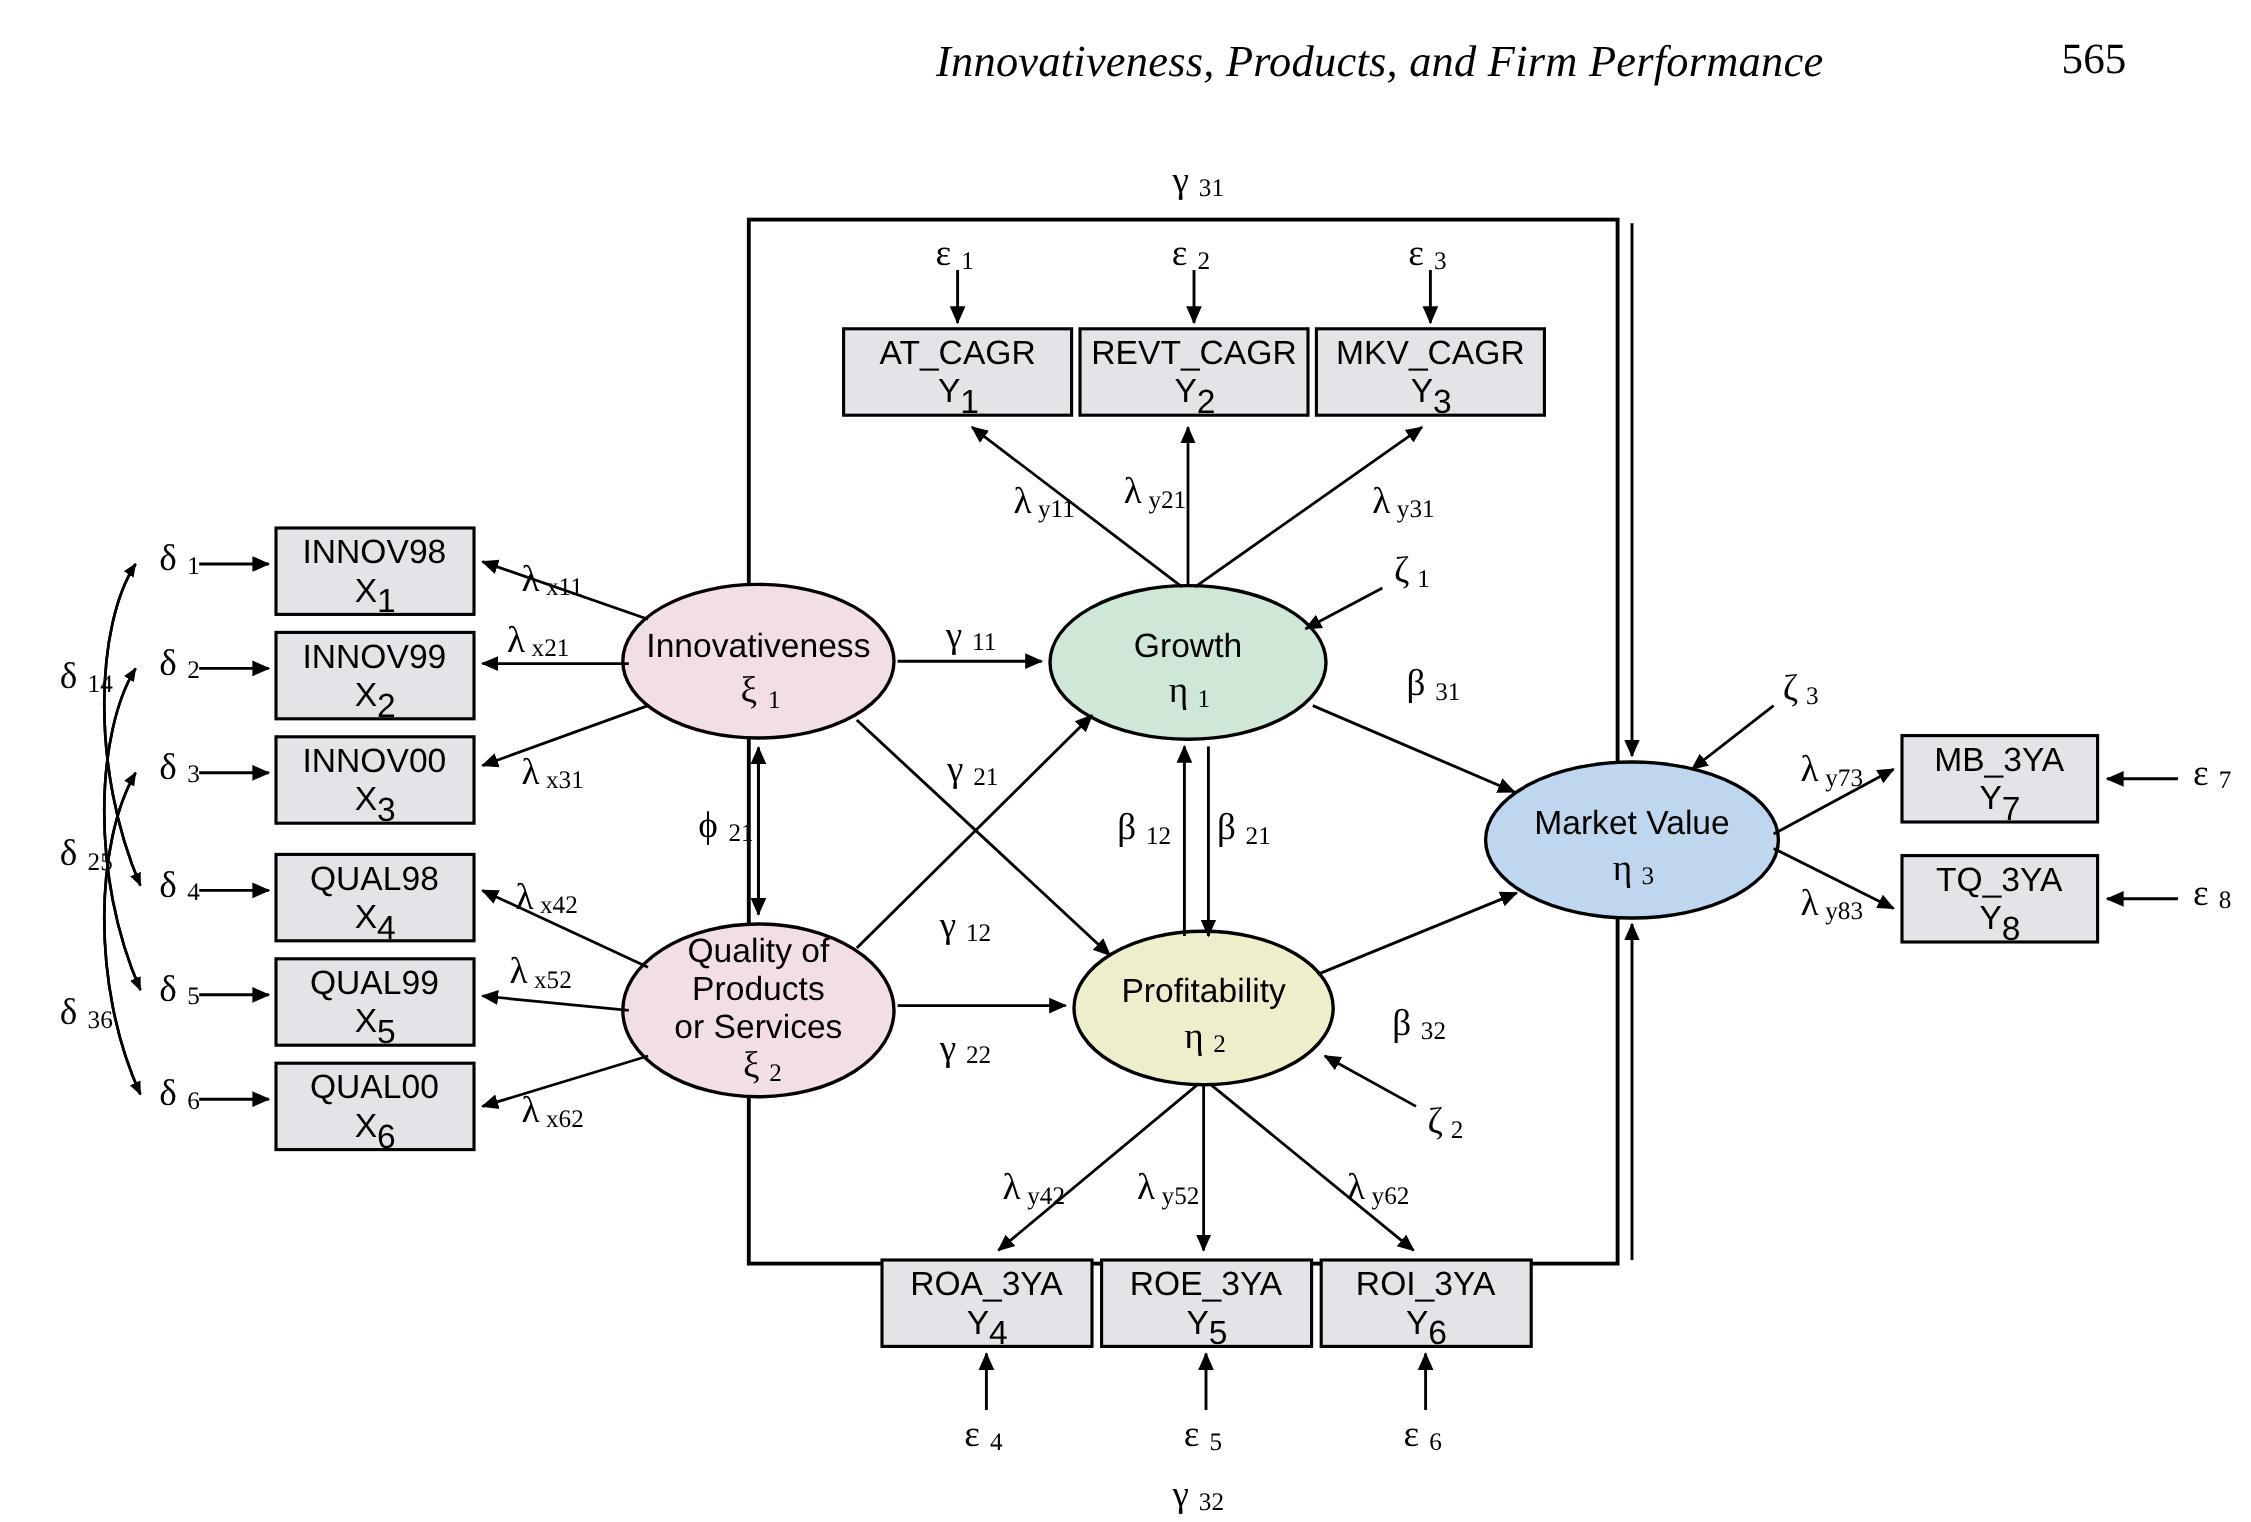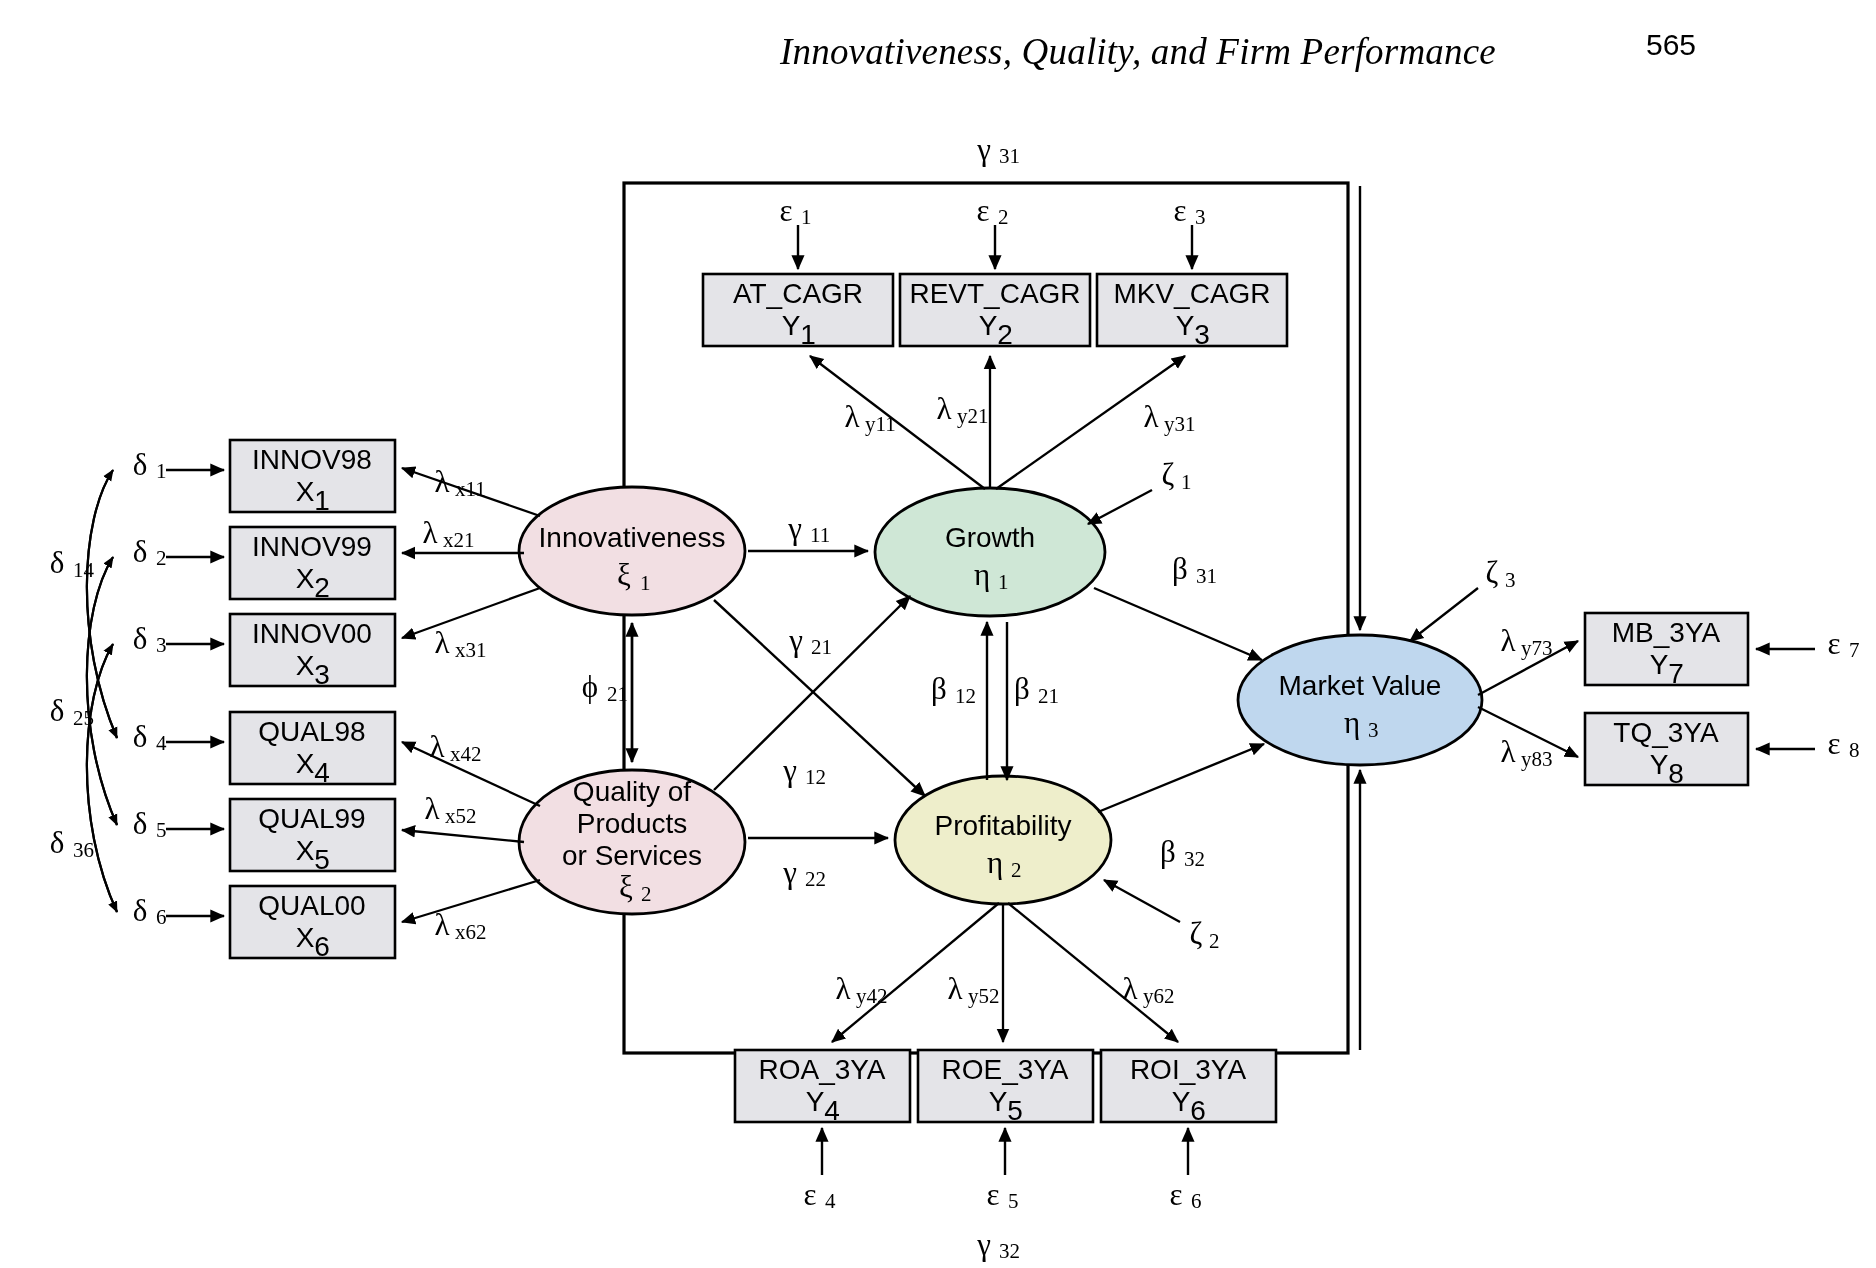--- a/index.html
+++ b/index.html
@@ -3,39 +3,39 @@
 <meta charset="utf-8">
 <style>
   html,body{margin:0;padding:0;background:#ffffff;}
   body{width:1876px;height:1268px;position:relative;
        font-family:"Liberation Sans", sans-serif;color:#000;}
   #page{position:absolute;left:0;top:0;width:1876px;height:1268px;overflow:hidden;}
   .hdr{position:absolute;top:14px;left:0;width:1876px;height:56px;}
   .hdr-title{position:absolute;left:780px;top:16px;
       font-family:"Liberation Serif", serif;font-style:italic;font-size:37px;
       white-space:nowrap;letter-spacing:.2px;}
-  .hdr-page{position:absolute;left:1646px;top:14px;
-      font-family:Liberation Sans, sans-serif;font-size:30px;}
+  .hdr-page{position:absolute;left:1718px;top:14px;
+      font-family:Liberation Serif, serif;font-size:36px;}
   svg#canvas{position:absolute;left:0;top:0;width:1876px;height:1268px;}
   text{font-family:"Liberation Sans", sans-serif;fill:#000;}
   .boxlabel{font-size:28px;text-anchor:middle;dominant-baseline:middle;}
   .ellab{font-size:28px;text-anchor:middle;dominant-baseline:middle;}
   .greek{font-family:"Liberation Serif", serif;font-size:31px;text-anchor:middle;
          dominant-baseline:middle;font-style:normal;}
   .greeksub{font-family:"Liberation Serif", serif;font-size:21px;}
   .pathlab{font-family:"Liberation Serif", serif;font-size:31px;text-anchor:middle;
            dominant-baseline:middle;}
 </style>
 </head>
 <body>
 
 <div id="page">
 
   <div class="hdr">
-    <div class="hdr-title">Innovativeness, Quality, and Firm Performance</div>
+    <div class="hdr-title">Innovativeness, Products, and Firm Performance</div>
     <div class="hdr-page">565</div>
   </div>
 
   <svg id="canvas" viewBox="0 0 1876 1268">
     <defs>
       <marker id="ah" viewBox="0 0 10 10" refX="9.2" refY="5" markerWidth="6.2" markerHeight="6.2" orient="auto-start-reverse">
         <path d="M0,0.6 L10,5 L0,9.4 z" fill="#000"></path>
       </marker>
       <marker id="ahs" viewBox="0 0 10 10" refX="9.2" refY="5" markerWidth="5.2" markerHeight="5.2" orient="auto-start-reverse">
         <path d="M0,0.8 L10,5 L0,9.2 z" fill="#000"></path>

